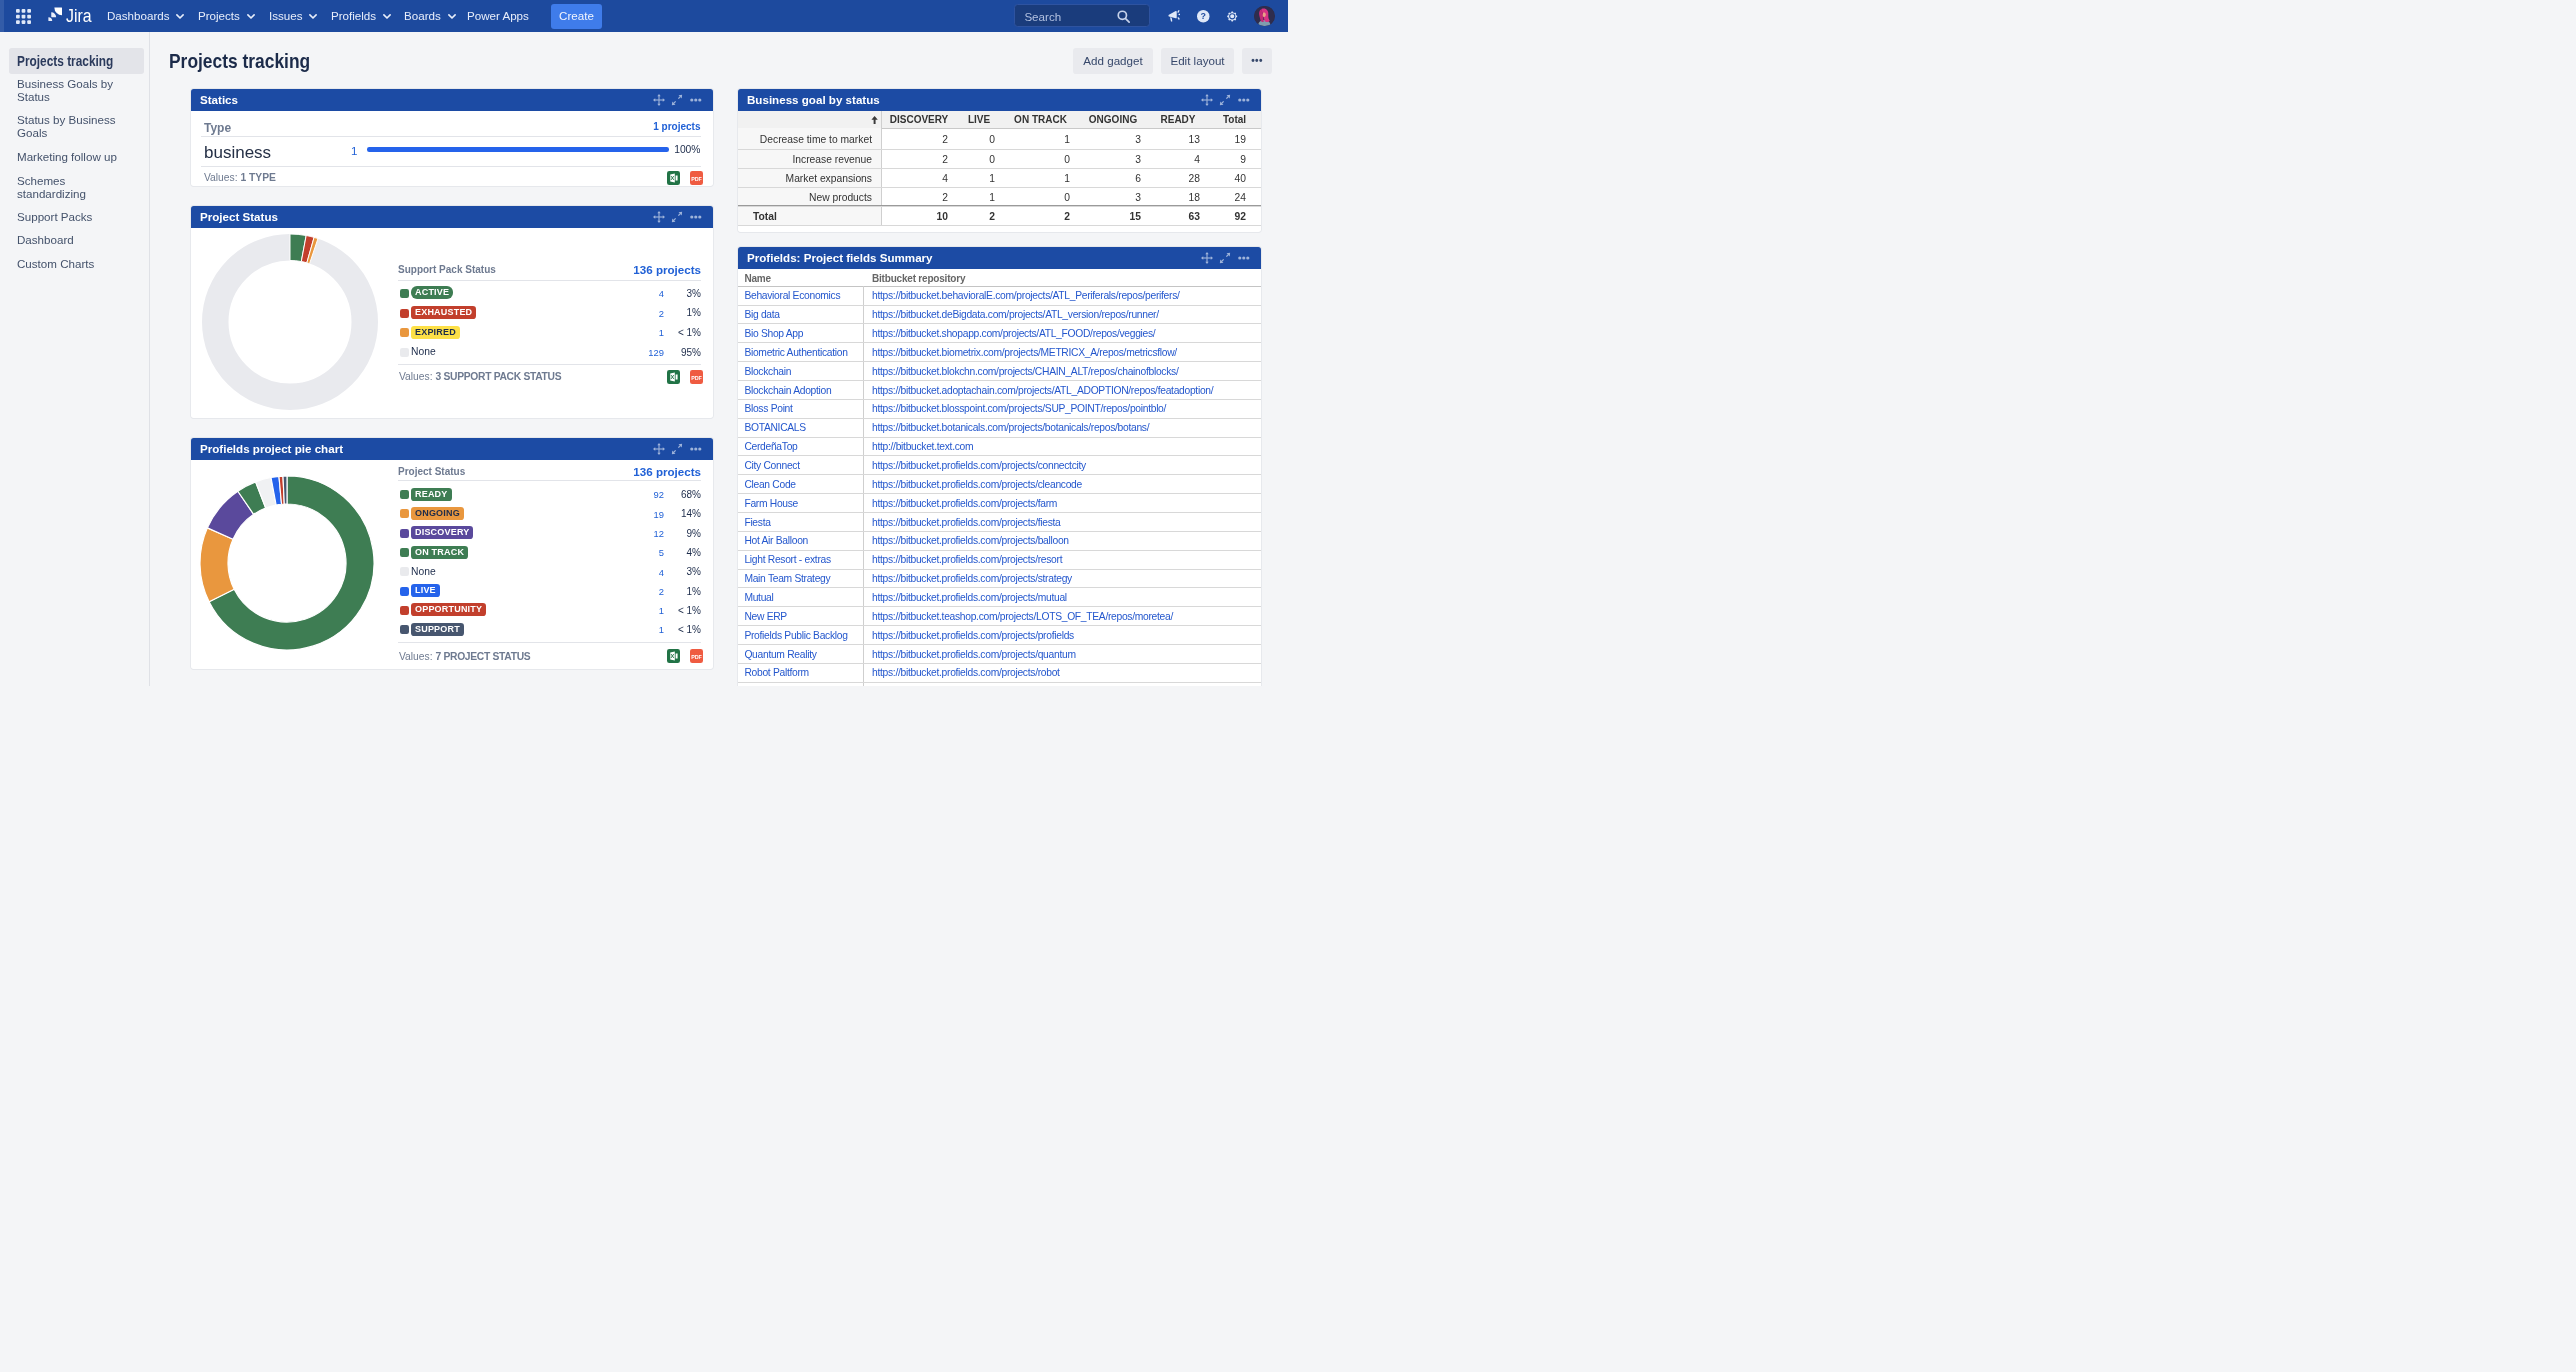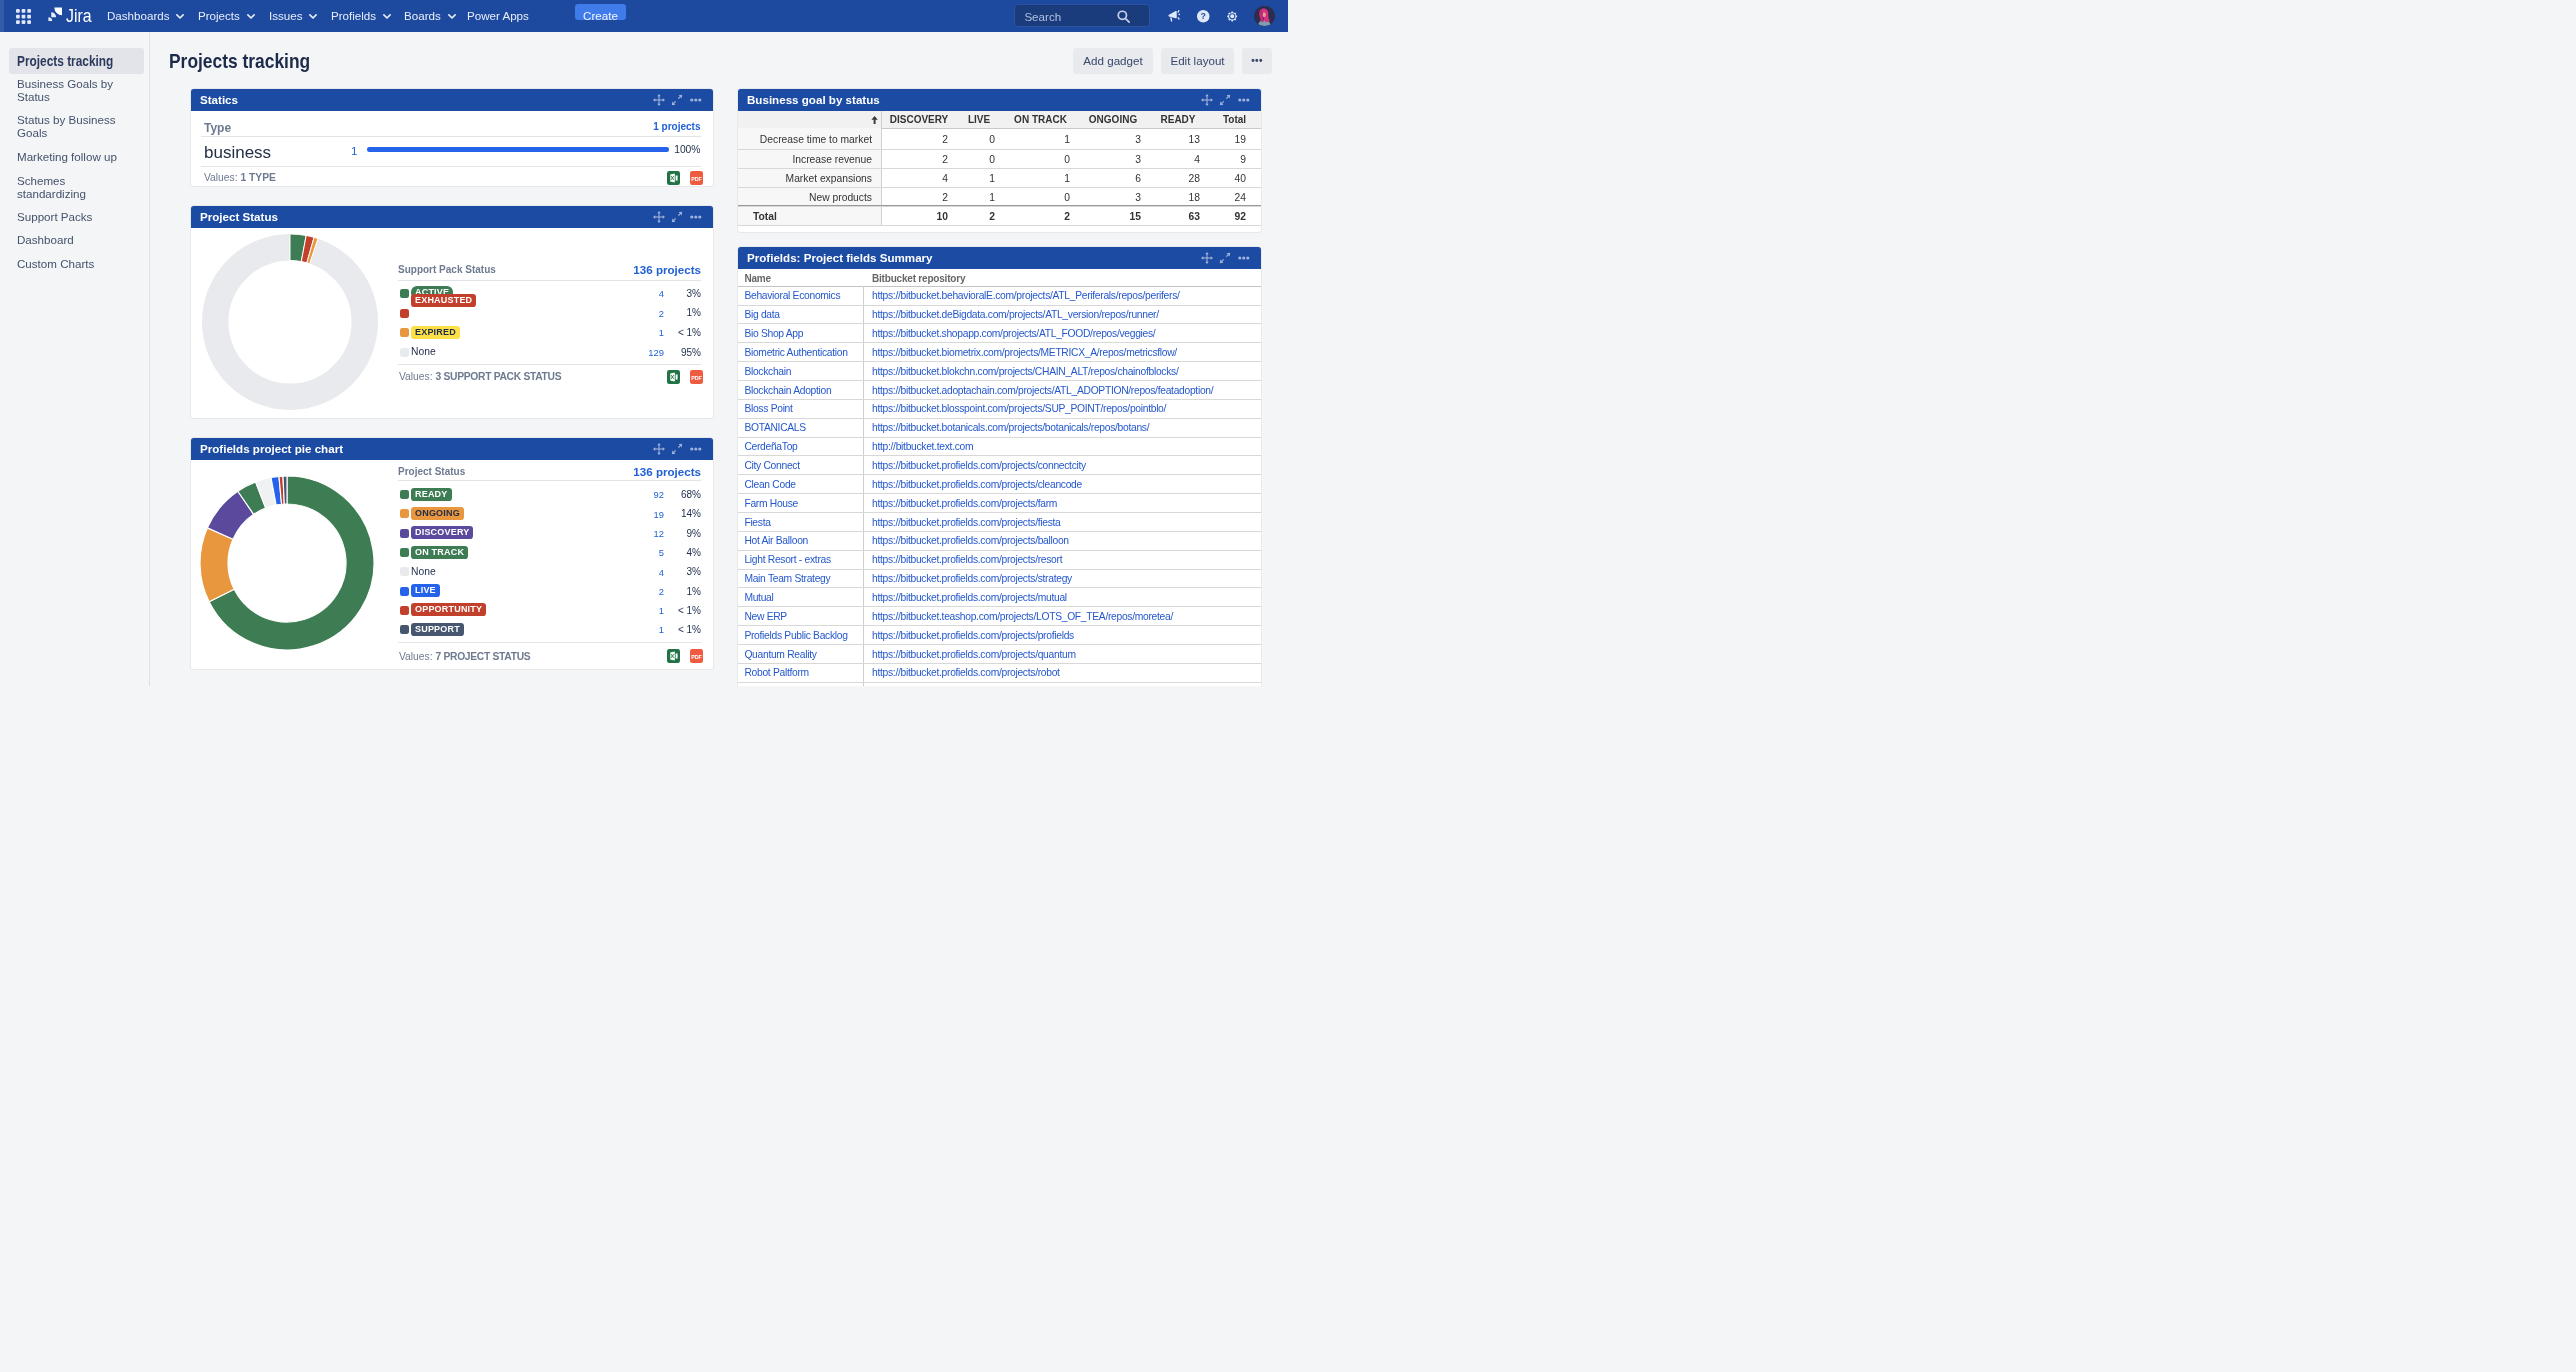--- a/index.html
+++ b/index.html
@@ -6,21 +6,21 @@
 body { font-family:"Liberation Sans", sans-serif; background:#f4f5f7; position:relative; }
 .abs { position:absolute; }
 
 #nav { position:absolute; left:0; top:0; width:1288px; height:32px; background:#1d4a9e; }
 #nav::before { content:""; position:absolute; left:0; top:0; width:3.6px; height:32px; background:#335ca8; }
 #nav .mi { position:absolute; top:0; height:15px; line-height:32px; color:#e8eefb; font-size:11.6px; }
 .chevsvg { display:inline-block; margin-left:3.6px; vertical-align:0.9px; }
 #grid9 { position:absolute; left:15.7px; top:8.5px; width:15px; height:15px; }
 #jlogo { position:absolute; left:48px; top:7.2px; }
 #jira-text { position:absolute; left:66px; top:0; height:33px; line-height:33px; color:#fff; font-size:18px; font-weight:400; transform:scaleX(.88); transform-origin:0 50%;}
-#createbtn { position:absolute; left:551px; top:4px; width:51px; height:16px; background:#3f7cea; border-radius:3px; color:#f2f5fd; font-size:11.6px; font-weight:400; text-align:center; line-height:24px;margin-left:24px; }
+#createbtn { position:absolute; left:551px; top:4px; width:51px; height:25px; background:#3f7cea; border-radius:3px; color:#f2f5fd; font-size:11.6px; font-weight:400; text-align:center; line-height:24px; }
 #searchbox { position:absolute; left:1014px; top:4.3px; width:136px; height:23px; background:#1a3c7c; border:0.9px solid #2e53a0; border-radius:3.6px; }
 #searchbox .ph { position:absolute; left:9.4px; top:0; line-height:23px; color:#b2c1e0; font-size:11.6px; }
 .navico { position:absolute; top:10px; }
 #avatar { position:absolute; left:1254px; top:5.8px; width:20.6px; height:20.6px; border-radius:50%; background:#2e2c49; overflow:hidden; }
 
 #sidebar { position:absolute; left:0; top:32px; width:150px; height:654px; background:#f4f5f7; border-right:0.9px solid #dfe1e6; }
 .sitem { position:absolute; left:17px; width:125px; color:#44526b; font-size:11.6px; line-height:13px; }
 #selitem { position:absolute; left:8.7px; top:16.4px; width:135px; height:25.5px; background:#e3e4e9; border-radius:2.7px; }
 #selitem span { position:absolute; left:8.4px; top:5px; font-size:14.3px; font-weight:700; color:#2b3a5c; transform:scaleX(.83); transform-origin:0 50%; white-space:nowrap; }
 
@@ -204,21 +204,21 @@
   </svg>
   <div class="abs glabel" style="left:207px; top:58px; font-size:10px; letter-spacing:0;">Support Pack Status</div>
   <div class="abs blue" style="right:12px; top:57px; font-size:11.6px; font-weight:700;">136 projects</div>
   <div class="divider" style="left:207px; right:12px; top:74px;"></div>
   <div class="swatch" style="left:209px; top:83px; background:#3e7d53;"></div>
 <div class="badge" style="left:220px; top:80px; background:#3e7d53; color:#fff;border-radius:6px;">ACTIVE</div>
 <div class="cnt" style="right:49px; top:82px; width:36px;">4</div>
 <div class="pct" style="right:12px; top:82px; width:36px;">3%</div>
 
   <div class="swatch" style="left:209px; top:103px; background:#c23f2c;"></div>
-<div class="badge" style="left:220px; top:88px; background:#c23f2c; color:#fff;">EXHAUSTED</div>
+<div class="badge" style="left:220px; top:100px; background:#c23f2c; color:#fff;">EXHAUSTED</div>
 <div class="cnt" style="right:49px; top:102px; width:36px;">2</div>
 <div class="pct" style="right:12px; top:101px; width:36px;">1%</div>
 
   <div class="swatch" style="left:209px; top:122px; background:#e9973e;"></div>
 <div class="badge" style="left:220px; top:120px; background:#fde047; color:#1c2b4a;">EXPIRED</div>
 <div class="cnt" style="right:49px; top:121px; width:36px;">1</div>
 <div class="pct" style="right:12px; top:121px; width:36px;">&lt; 1%</div>
 
   <div class="swatch" style="left:209px; top:142px; background:#e9eaed;"></div>
 <div class="abs" style="left:220px; top:140px; font-size:10.3px; color:#1c2b4a;">None</div>

